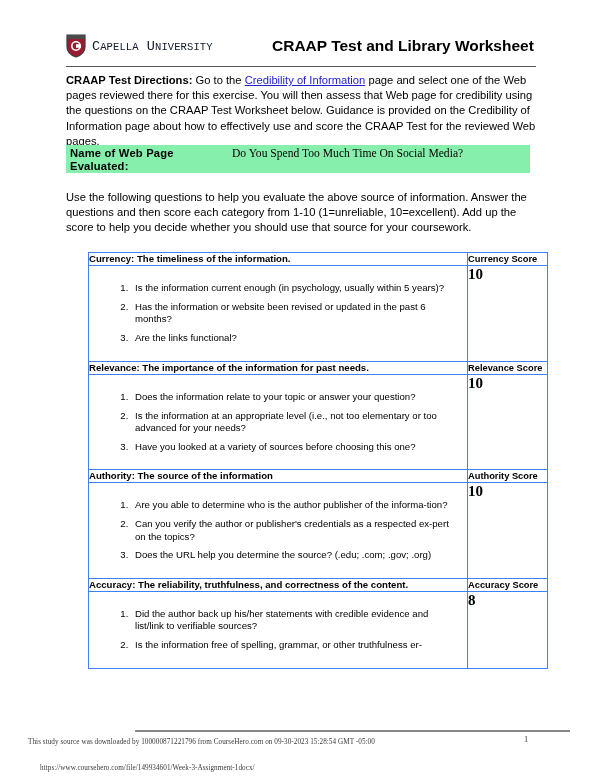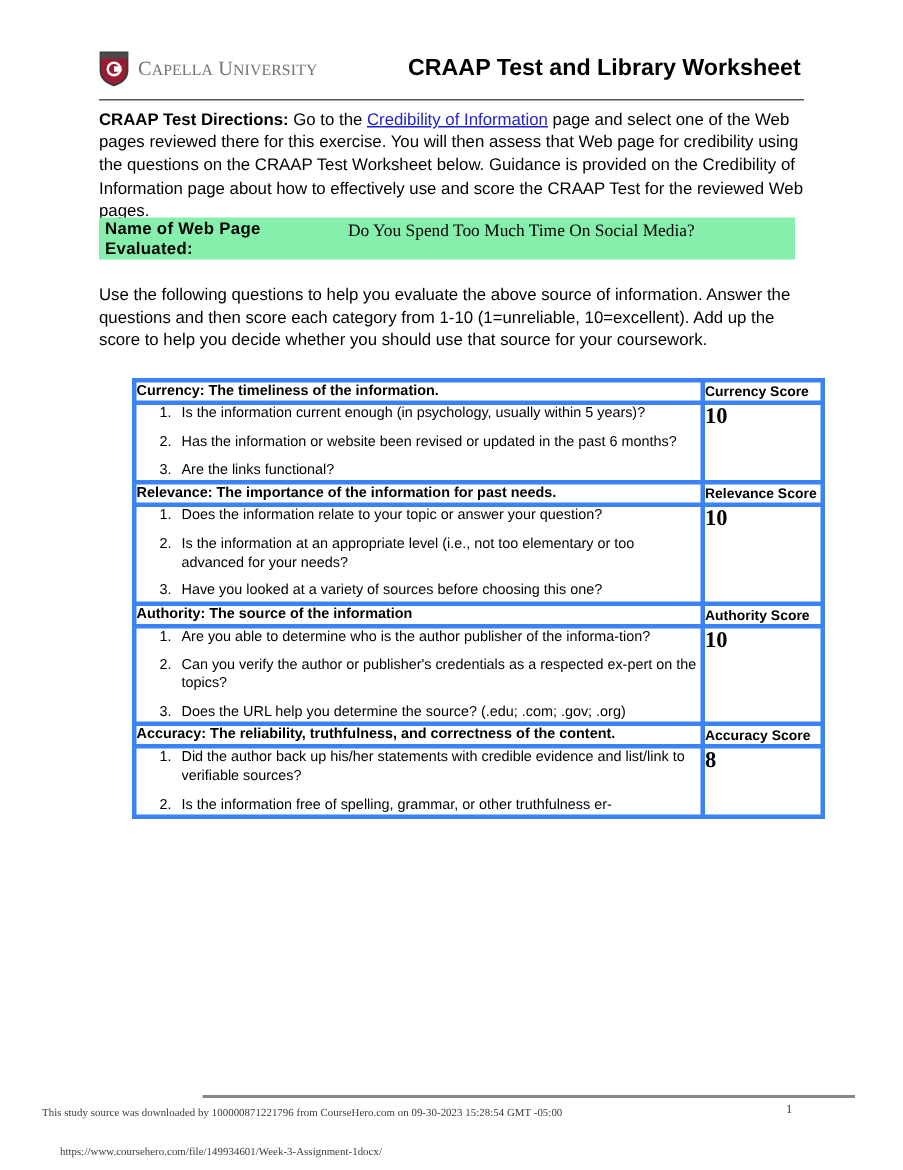--- a/index.html
+++ b/index.html
@@ -34,24 +34,24 @@
     flex: 0 0 200px;
   }
   .shield {
     width: 20px;
     height: 24px;
     position: relative;
     flex: 0 0 20px;
   }
   .shield svg { display: block; }
   .logo-text {
-    font-family: Liberation Serif, serif;
+    font-family: Liberation Mono, monospace;
     font-size: 13.5px;
     letter-spacing: 0.1px;
-    color: #737373;
+    color: #0f172a;
     white-space: nowrap;
   }
   .logo-text .cap { font-size: 13.5px; }
   .logo-text .sm { font-size: 10.5px; }
   .doc-title {
     font-size: 15.5px;
     font-weight: bold;
     color: #000000;
     white-space: nowrap;
     margin-left: 6px;
@@ -122,21 +122,21 @@
   .craap-table {
     position: absolute;
     left: 88px;
     top: 252px;
     width: 459px;
     border-collapse: collapse;
     table-layout: fixed;
     font-family: "Liberation Sans", sans-serif;
   }
   .craap-table td {
-    border: 3px solid #3b82f6;
+    border: 1px solid #3b82f6;
     vertical-align: top;
     padding: 0;
   }
   .col-main { width: 379px; }
   .col-score { width: 80px; }
 
   .cat-head {
     font-size: 9.6px;
     font-weight: bold;
     padding: 6px 7px 6px 7px;
@@ -152,21 +152,21 @@
     padding: 6px 8px 7px 8px;
   }
   .score-cell {
     font-family: "Liberation Serif", serif;
     font-size: 15px;
     font-weight: bold;
     padding: 5px 8px 6px 9px;
     line-height: 16px;
   }
   ol.qlist {
-    margin: 0;
+    margin: 16px;
     padding: 0 0 0 26px;
     list-style-position: outside;
   }
   ol.qlist li {
     font-size: 9.6px;
     line-height: 12.4px;
     margin-bottom: 6.5px;
     padding-left: 4px;
   }
   ol.qlist li:last-child { margin-bottom: 0; }

